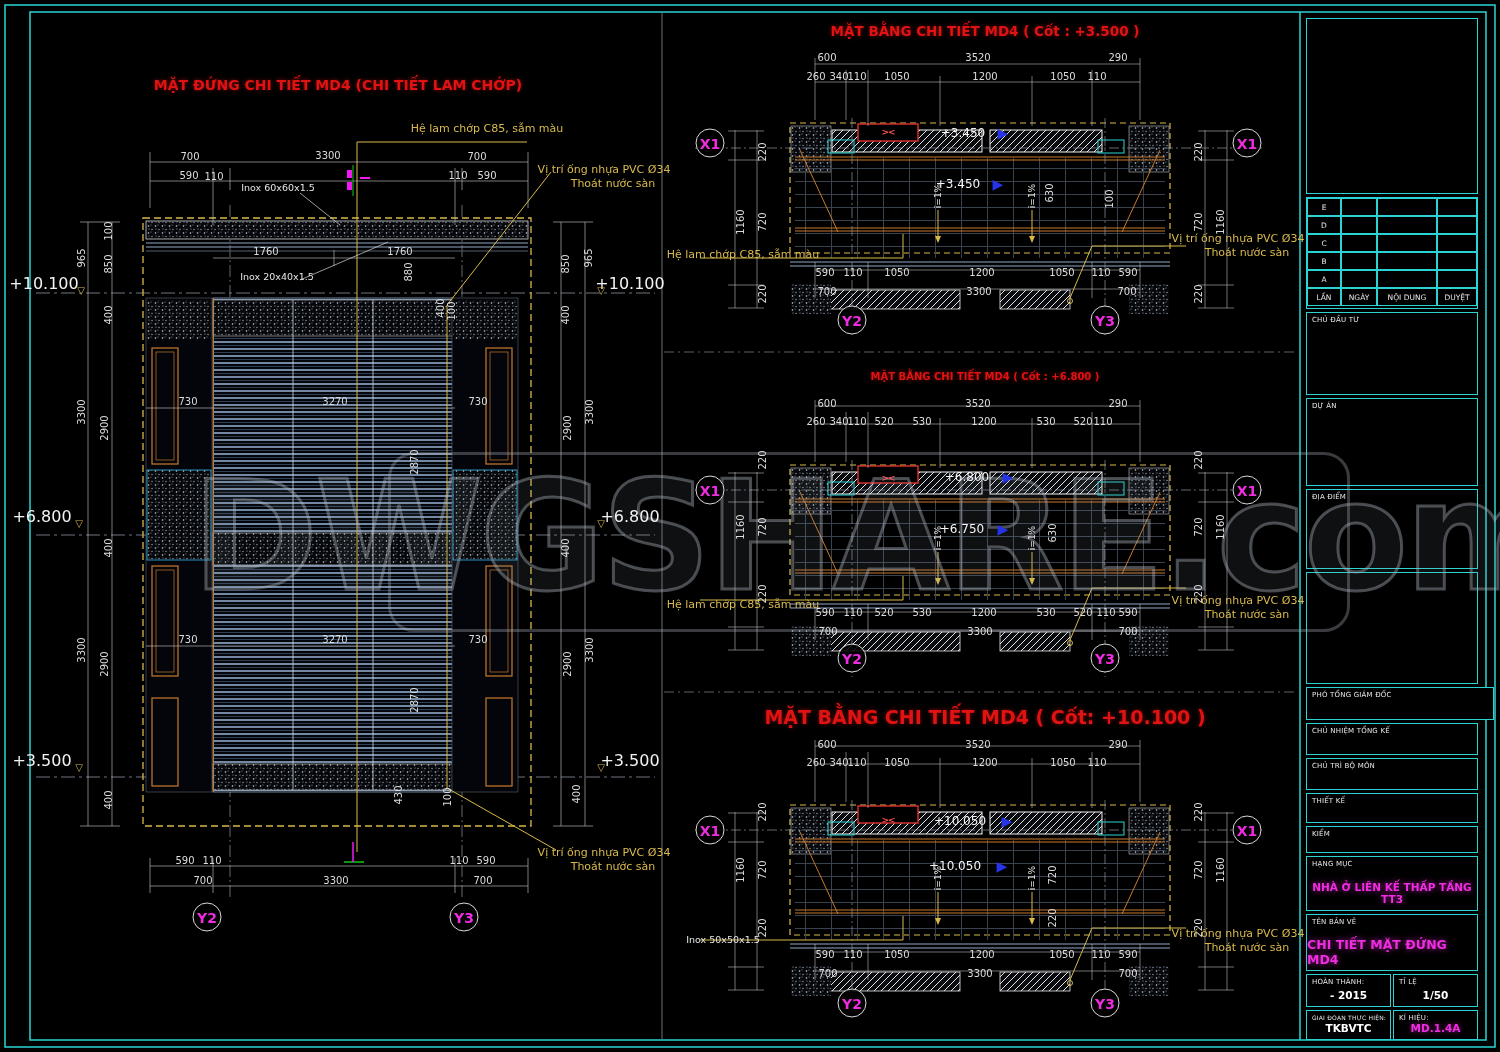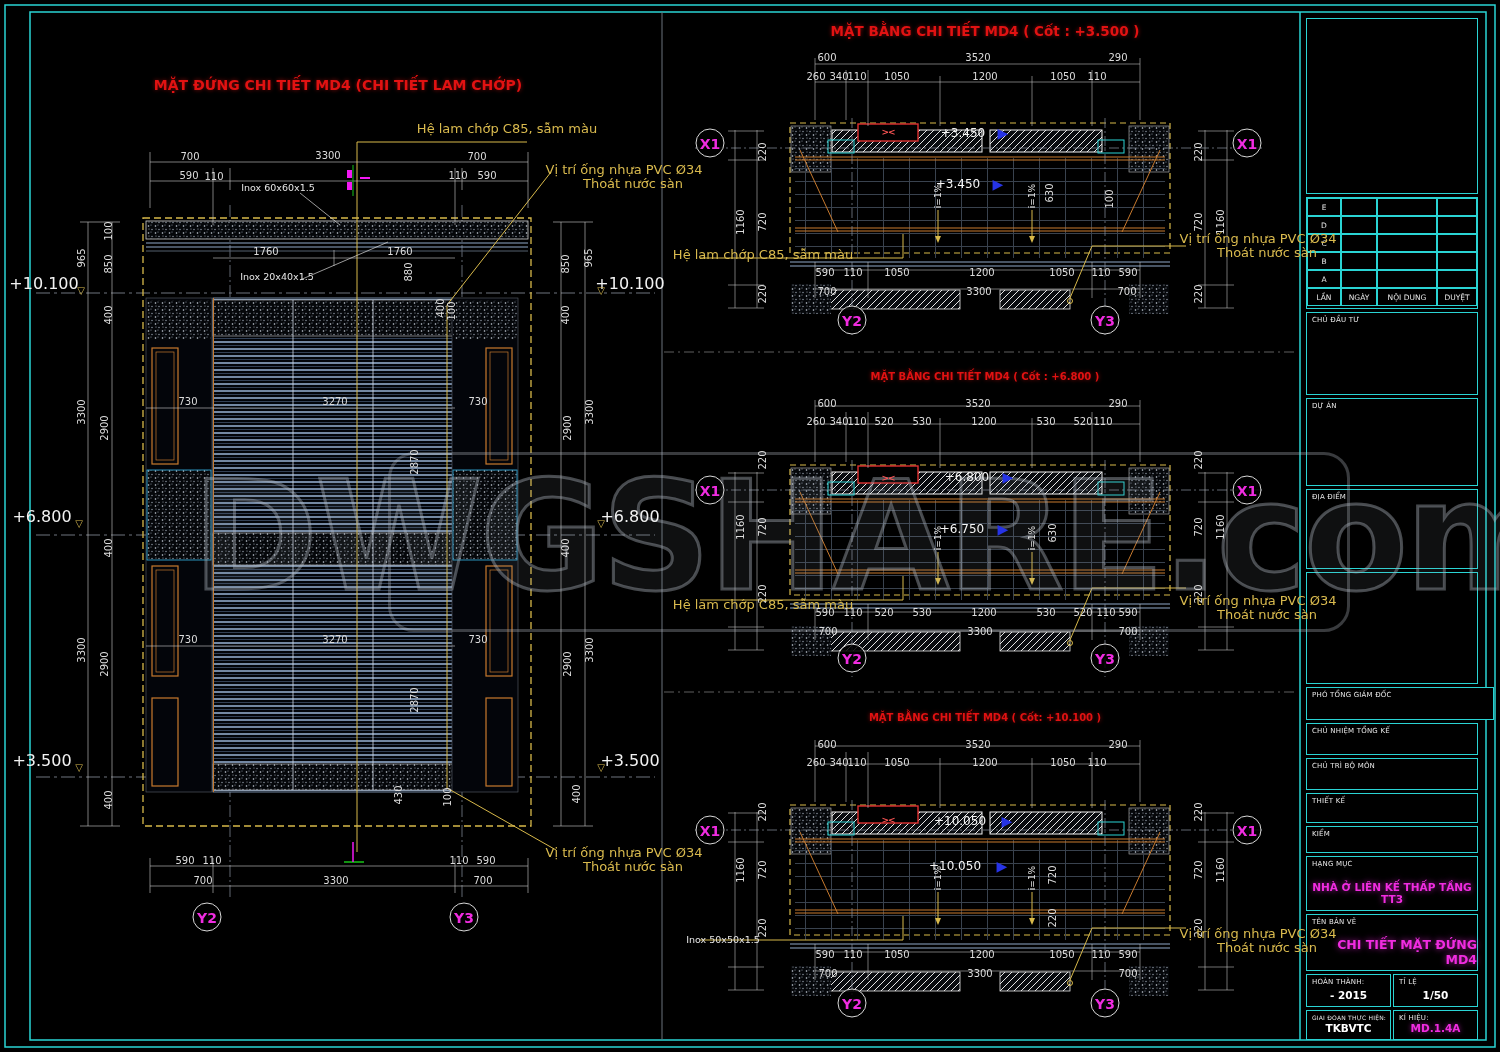--- a/index.html
+++ b/index.html
@@ -3,21 +3,21 @@
 <meta charset="utf-8">
 <style>
   html,body{margin:0;padding:0;background:#000;}
   #sheet{position:relative;width:1500px;height:1052px;background:#000;overflow:hidden;
          font-family:"DejaVu Sans",sans-serif;}
   #linework{position:absolute;left:0;top:0;}
   .labels{position:absolute;left:0;top:0;width:100%;height:100%;pointer-events:none;}
   .lb{position:absolute;transform:translate(-50%,-50%);white-space:nowrap;line-height:1;}
   .d{color:#dcdcdc;font-size:10px;}
   .dv{color:#dcdcdc;font-size:10px;transform:translate(-50%,-50%) rotate(-90deg);}
-  .y{color:#d9ba4e;font-size:13px;margin-left:20px;}
+  .y{color:#d9ba4e;font-size:11px;}
   .w{color:#e6e6e6;font-size:9.5px;}
   .lvl{color:#f2f2f2;font-size:16px;}
   .lvb{color:#f5f5f5;font-size:12px;font-weight:normal;}
   .ar{color:#2633e6;font-size:14px;}
   .sl{color:#e8e8e8;font-size:9px;transform:translate(-50%,-50%) rotate(-90deg);}
   .ys{color:#d9ba4e;font-size:10px;}
   .rs{color:#ff5555;font-size:9px;font-weight:bold;letter-spacing:-1px;}
   .bub{color:#f02ce0;font-weight:bold;font-size:14px;border:1.6px solid #d8d8d8;border-radius:50%;
        width:27px;height:27px;display:flex;align-items:center;justify-content:center;
        background:rgba(0,0,0,.85);}
@@ -25,21 +25,21 @@
        font-size:14px;white-space:nowrap;text-shadow:0 0 4px rgba(230,20,20,.55);}
   .wm-text{position:absolute;left:192px;top:448px;font-size:152px;font-weight:bold;letter-spacing:-3px;
        color:rgba(150,156,166,0.10);-webkit-text-stroke:3px rgba(176,182,192,0.40);z-index:3;pointer-events:none;}
   .wm-box{position:absolute;left:388px;top:452px;width:956px;height:174px;
        border:3px solid rgba(176,182,192,0.32);border-radius:26px;z-index:3;pointer-events:none;}
   .tbbox{position:absolute;border:1.5px solid #2ad4d4;background:#000;box-sizing:border-box;}
   .tb-label{position:absolute;top:3px;left:5px;font-size:7px;color:#e8e8e8;letter-spacing:.2px;white-space:nowrap;}
   .tb-val{position:absolute;left:0;right:0;bottom:5px;text-align:center;font-size:10.5px;color:#fff;font-weight:bold;}
   .tb-proj{position:absolute;left:0;right:0;top:24px;text-align:center;font-weight:bold;font-size:10.5px;
        color:#f02ce0;text-shadow:0 0 6px rgba(240,44,224,.7);}
-  .tb-draw{position:absolute;left:0;right:0;top:22px;text-align:right;font-weight:bold;font-size:12.5px;
+  .tb-draw{position:absolute;left:0;right:0;top:22px;text-align:left;font-weight:bold;font-size:12.5px;
        color:#f02ce0;text-shadow:0 0 6px rgba(240,44,224,.7);}
   .tb-mag{color:#f02ce0;text-shadow:0 0 5px rgba(240,44,224,.6);}
   .rev-table{display:grid;grid-template-columns:34px 36px 60px 1fr;grid-auto-rows:18px;}
   .rt-cell{border:1px solid #2ad4d4;display:flex;align-items:center;justify-content:center;
        font-size:7.5px;color:#e8e8e8;}
   .z4{z-index:4;}
 </style>
 </head>
 <body>
 
@@ -239,21 +239,21 @@
     <line x1="664" y1="352" x2="1298" y2="352" stroke="#777" stroke-width="0.8" stroke-dasharray="10,4,2,4"></line>
     <line x1="664" y1="692" x2="1298" y2="692" stroke="#777" stroke-width="0.8" stroke-dasharray="10,4,2,4"></line>
   </svg>
 
   <div class="wm-box"></div>
   <div class="wm-text">DWGSHARE.com</div>
 
   <div class="sheet-title z4" style="left:338px;top:85px">MẶT ĐỨNG CHI TIẾT MD4 (CHI TIẾT LAM CHỚP)</div>
   <div class="sheet-title z4" style="left:985px;top:31px;font-size:13.5px">MẶT BẰNG CHI TIẾT MD4 ( Cốt : +3.500 )</div>
   <div class="sheet-title z4" style="left:985px;top:376px;font-size:10px">MẶT BẰNG CHI TIẾT MD4 ( Cốt : +6.800 )</div>
-  <div class="sheet-title z4" style="left:985px;top:717px;font-size:10px">MẶT BẰNG CHI TIẾT MD4 ( Cốt: +10.100 )</div>
+  <div class="sheet-title z4" style="left:985px;top:717px;font-size:19px">MẶT BẰNG CHI TIẾT MD4 ( Cốt: +10.100 )</div>
 
   <div class="labels z4">
       <span class="lb y" style="left: 487px; top: 128px;">Hệ lam chớp C85, sẫm màu</span>
       <span class="lb y" style="left: 604px; top: 169px;">Vị trí ống nhựa PVC Ø34</span>
       <span class="lb y" style="left: 613px; top: 183px;">Thoát nước sàn</span>
       <span class="lb w" style="left: 278px; top: 188px;">Inox 60x60x1.5</span>
       <span class="lb w" style="left: 277px; top: 277px;">Inox 20x40x1.5</span>
       <span class="lb d" style="left: 190px; top: 157px;">700</span>
       <span class="lb d" style="left: 328px; top: 156px;">3300</span>
       <span class="lb d" style="left: 477px; top: 157px;">700</span>

